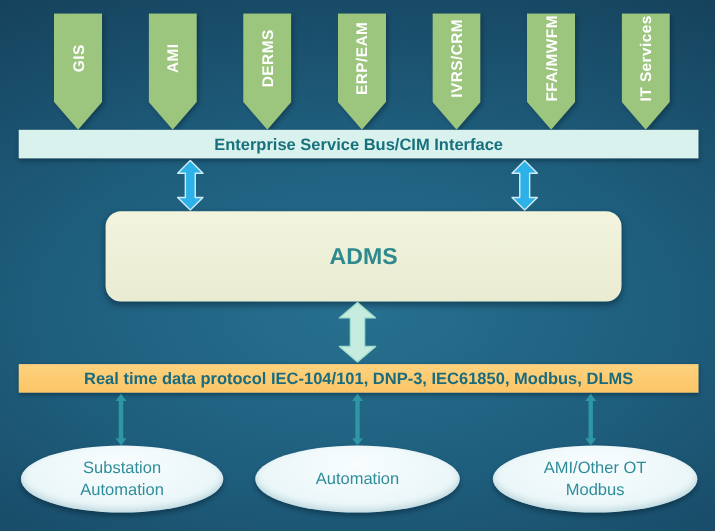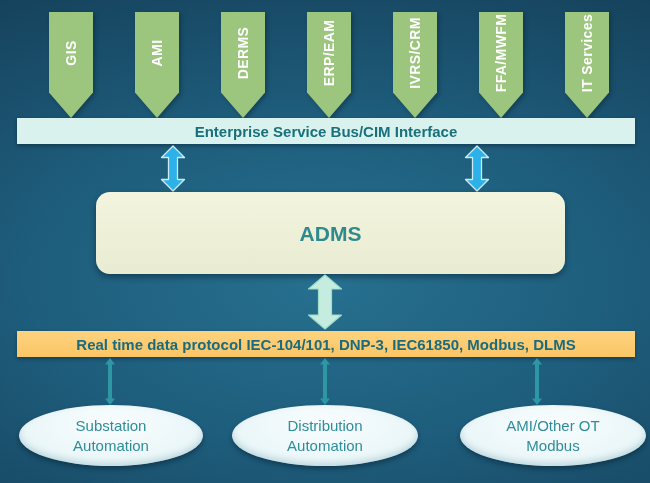--- a/index.html
+++ b/index.html
@@ -52,21 +52,21 @@
   
   .ellipse{
     position:absolute; top:405px; height:61px; border-radius:50%;
     background:radial-gradient(ellipse at 50% 30%, #f8fdfe 0%, #eaf6f8 70%, #ddeef2 100%);
     display:flex; flex-direction:column; align-items:center; justify-content:center;
     box-shadow:0 3px 5px rgba(0,20,35,.4), inset 0 -3px 6px rgba(110,160,175,.35);
   }
   .ellipse .l1,.ellipse .l2{ color:#2f8d9a; font-size:15px; line-height:20px; }
   .el-0{ left:19px;  width:184px; }
   .el-1{ left:232px; width:186px; }
-  .el-2{ left:460px; width:186px; }
+  .el-2{ left:448px; width:186px; }
 </style>
 </head>
 <body>
 
 <div class="stage">
 
   <div class="src-row">
     <div class="src-arrow">
       <div class="shape"></div>
       <span class="src-label">GIS</span>
@@ -128,21 +128,20 @@
   </svg>
   <svg class="abs conn-svg" style="left:531px; top:358px;" width="12" height="47" viewBox="0 0 12 47">
     <path d="M6 0 L11 6.5 H8 V40.5 H11 L6 47 L1 40.5 H4 V6.5 H1 Z" fill="#2e97a4"></path>
   </svg>
 
   <div class="ellipse el-0">
     <div class="l1">Substation</div>
     <div class="l2">Automation</div>
   </div>
   <div class="ellipse el-1">
-    <div class="l1">Distribution</div>
     <div class="l2">Automation</div>
   </div>
   <div class="ellipse el-2">
     <div class="l1">AMI/Other OT</div>
     <div class="l2">Modbus</div>
   </div>
 
 </div>
 
 </body></html>

